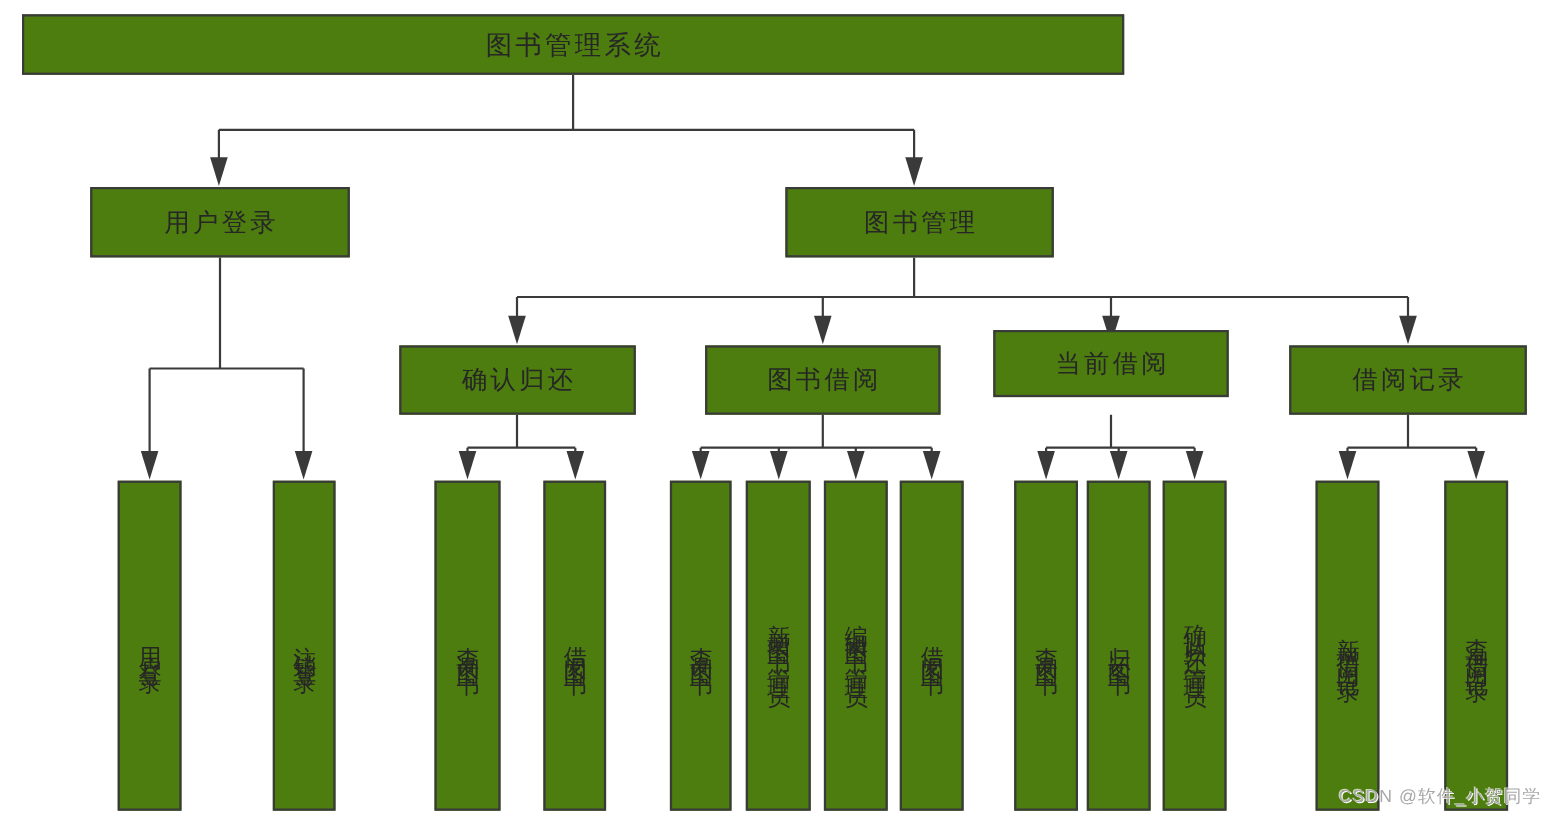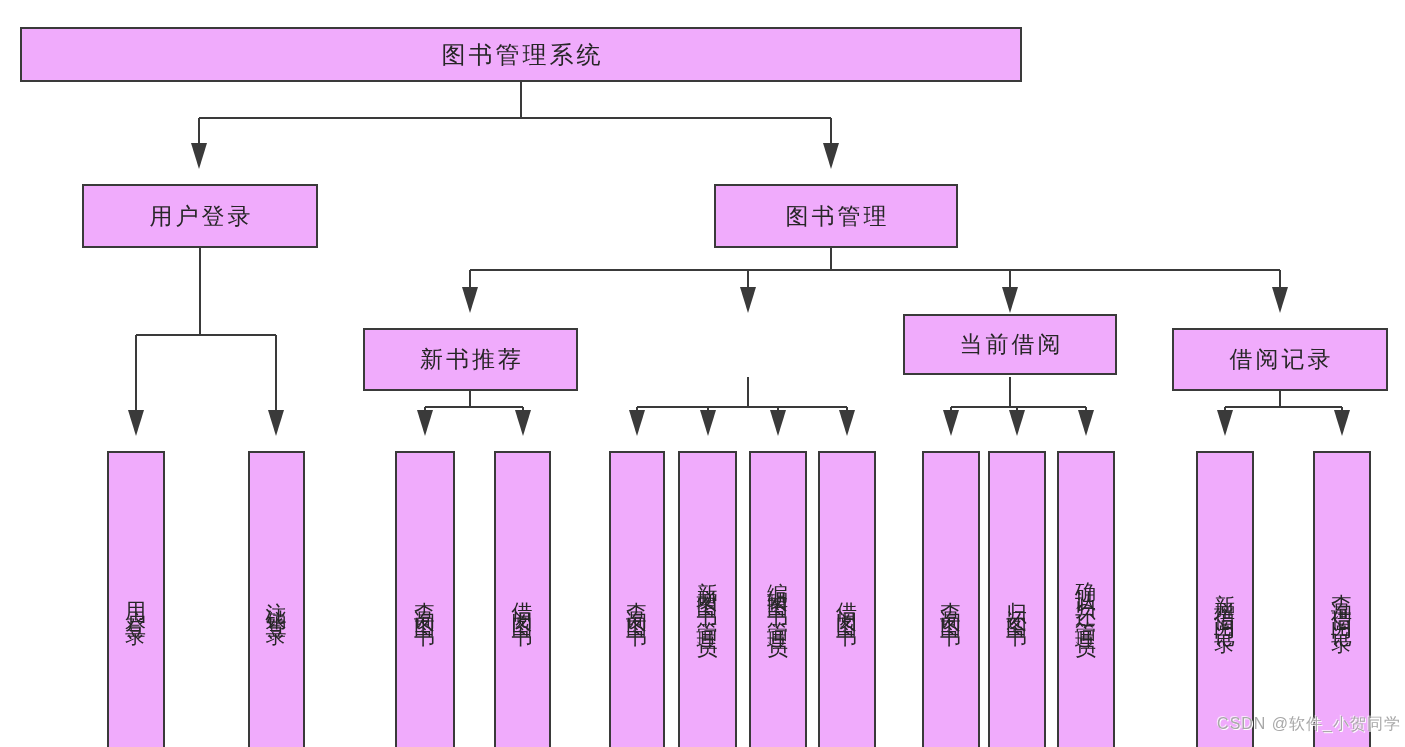--- a/index.html
+++ b/index.html
@@ -16,24 +16,23 @@
     font-family:"Liberation Sans","DejaVu Sans",sans-serif;
     overflow:hidden;
   }
   .connectors{position:absolute;left:0;top:0;width:1405px;height:747px;}
   .connectors path{stroke:var(--line);stroke-width:2;fill:none;}
   .connectors polygon{fill:var(--line);stroke:none;}
   .node{
     position:absolute;
     box-sizing:border-box;
     border:2px solid var(--line);
-    background:#f0abfc;
+    background:#4d7c0f;
     display:flex;align-items:center;justify-content:center;
     color:var(--text);
-    margin-top:14px;
   }
   .node.h{font-size:23px;letter-spacing:3px;text-indent:3px;white-space:nowrap;}
   .node.root{font-size:24px;}
   .node.v span{
     writing-mode:vertical-rl;
     text-orientation:mixed;
     font-size:21px;
     letter-spacing:8px;
     line-height:1;
     white-space:nowrap;
@@ -87,21 +86,22 @@
     <path d="M1280 377 V407 M1225 407 H1342 M1225 407 V414 M1342 407 V414"></path>
     <polygon points="1217,410 1233,410 1225,436"></polygon>
     <polygon points="1334,410 1350,410 1342,436"></polygon>
   </svg>
 
   <div class="node h root" style="left:20px;top:13px;width:1002px;height:55px;">图书管理系统</div>
 
   <div class="node h" style="left:82px;top:170px;width:236px;height:64px;">用户登录</div>
   <div class="node h" style="left:714px;top:170px;width:244px;height:64px;">图书管理</div>
 
-  <div class="node h" style="left:363px;top:314px;width:215px;height:63px;">新书推荐</div>
+  <div class="node h" style="left:363px;top:314px;width:215px;height:63px;">确认归还</div>
+  <div class="node h" style="left:641px;top:314px;width:214px;height:63px;">图书借阅</div>
   <div class="node h" style="left:903px;top:300px;width:214px;height:61px;">当前借阅</div>
   <div class="node h" style="left:1172px;top:314px;width:216px;height:63px;">借阅记录</div>
 
   <div class="node v" style="left:107px;top:437px;width:58px;height:300px;">
     <span>用户登录</span>
     </div>
   <div class="node v" style="left:248px;top:437px;width:57px;height:300px;">
     <span>注销登录</span>
     </div>
 

